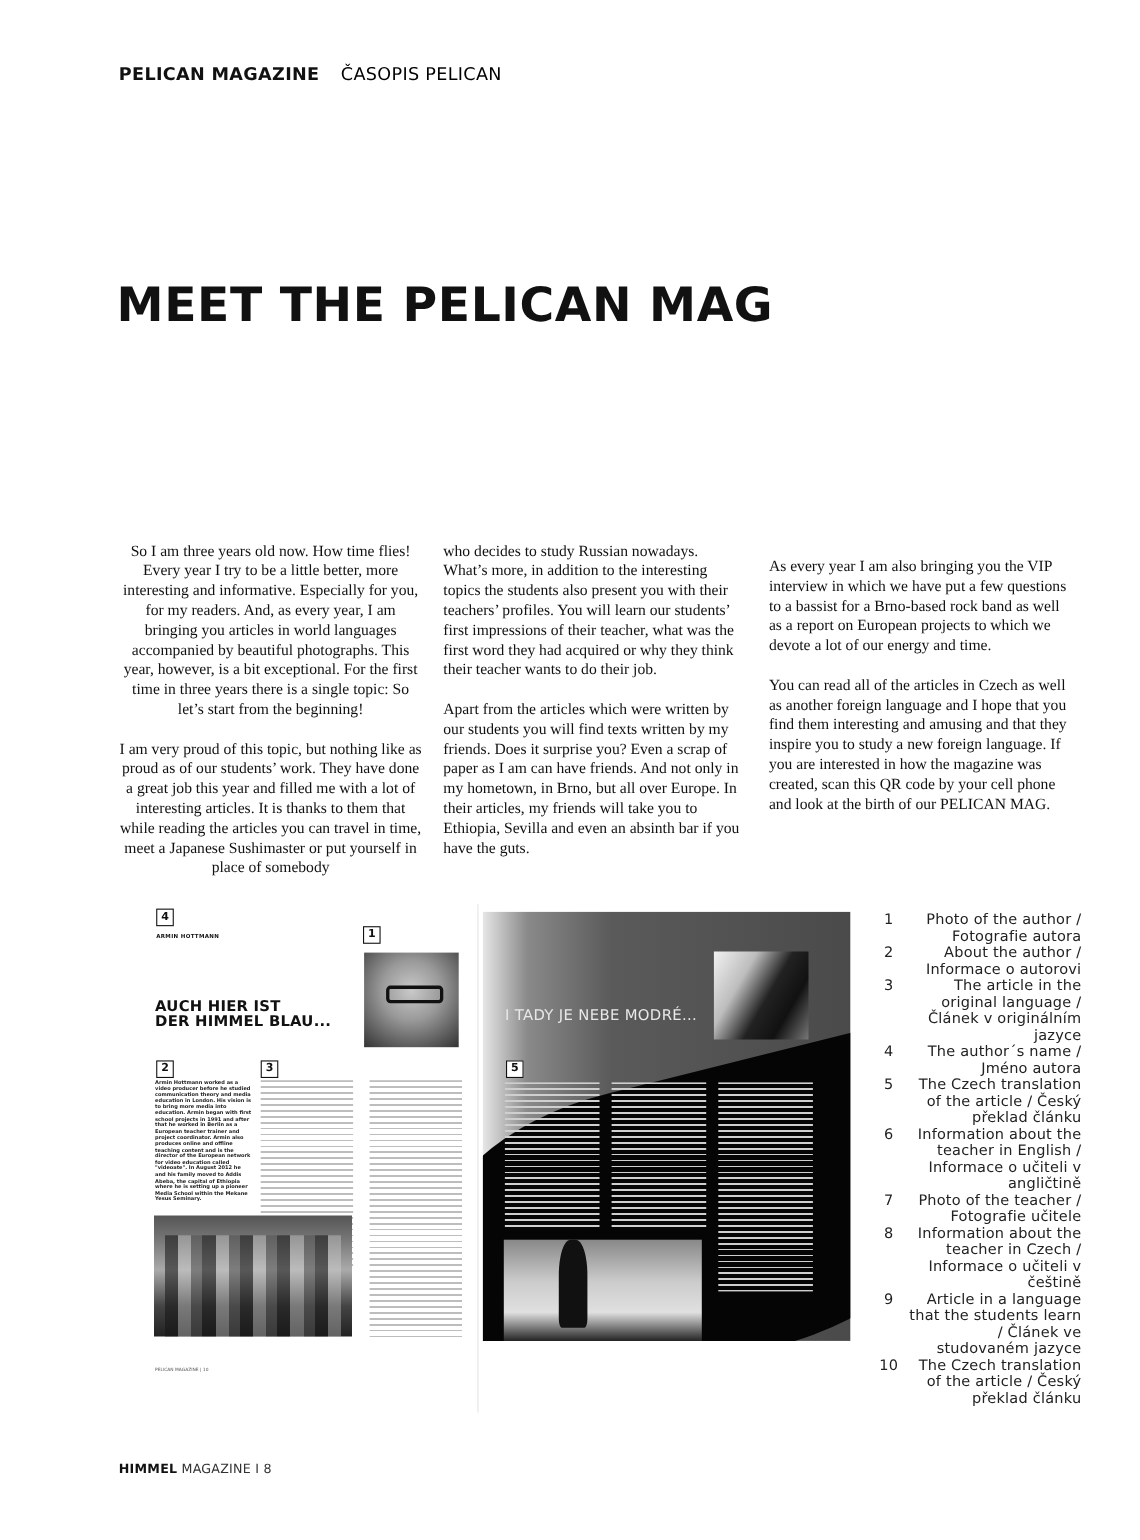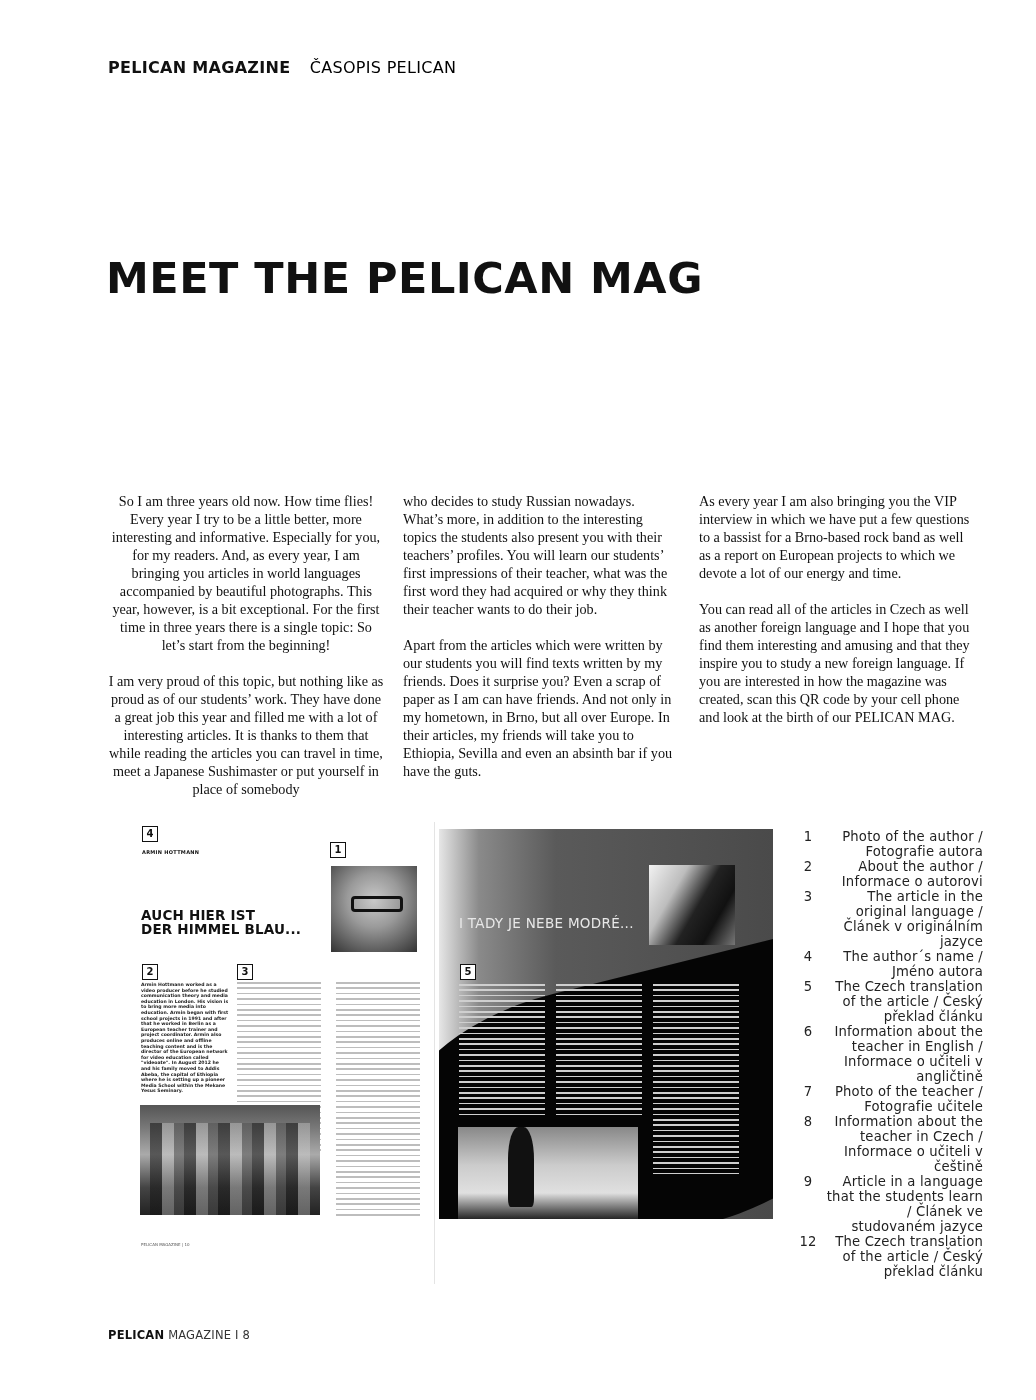--- a/index.html
+++ b/index.html
@@ -10,21 +10,21 @@
   .header { position:absolute; left:108px; top:58px; font-size:16px; letter-spacing:0.3px; }
   .header .brand { font-weight:bold; }
   .header .sub { font-weight:normal; color:#000000; margin-left:14px; }
 
   .title { position:absolute; left:106px; top:252px; font-size:43px; font-weight:bold; letter-spacing:0.5px; margin:0; line-height:52px; }
 
   .col { position:absolute; top:492px; width:275px; font-size:14.2px; line-height:18px; }
   .col p { margin:0 0 18px 0; }
   .col1 { left:107px; width:278px;text-align:center; }
   .col2 { left:403px; }
-  .col3 { left:699px; }
+  .col3 { left:699px;margin-top:14px; }
 
   
   .spread-left { position:absolute; left:138px; top:822px; width:296px; height:462px; background:#fff; border-right:1px solid #e4e4e4; }
   .numbox { position:absolute; width:14px; height:14px; border:1.5px solid #111; font-size:10px; font-weight:bold; text-align:center; line-height:14px; background:#fff; }
   .author-name { position:absolute; left:4px; top:27px; font-size:5px; font-weight:bold; letter-spacing:0.3px; }
   .de-title { position:absolute; left:3px; top:86px; font-size:13.5px; font-weight:bold; line-height:14px; letter-spacing:0.2px; }
   .photo-author { position:absolute; left:193px; top:44px; width:86px; height:86px; background:radial-gradient(circle at 50% 40%, #c9c9c9 0%, #9a9a9a 40%, #555 80%, #333 100%); }
   .photo-author .glasses { position:absolute; left:20px; top:30px; width:46px; height:10px; border:3px solid #111; border-radius:4px; }
   .bio { position:absolute; left:3px; top:160px; width:88px; font-size:4.6px; line-height:5.6px; font-weight:bold; color:#222; }
   .fake-text { position:absolute; font-size:4px; line-height:5.4px; color:#888; }
@@ -135,21 +135,21 @@
     </div>
   <div class="legend-item">
       <span class="legend-num">8</span>
       <span class="legend-text">Information about the teacher in Czech / Informace o učiteli v češtině</span>
     </div>
   <div class="legend-item">
       <span class="legend-num">9</span>
       <span class="legend-text">Article in a language that the students learn / Článek ve studovaném jazyce</span>
     </div>
   <div class="legend-item">
-      <span class="legend-num">12</span>
+      <span class="legend-num">10</span>
       <span class="legend-text">The Czech translation of the article / Český překlad článku</span>
     </div>
 </div>
 
 <div class="footer sans">
-  <span class="brand">PELICAN</span>
+  <span class="brand">HIMMEL</span>
   <span>MAGAZINE I 8</span>
 </div>
 
 </body></html>

